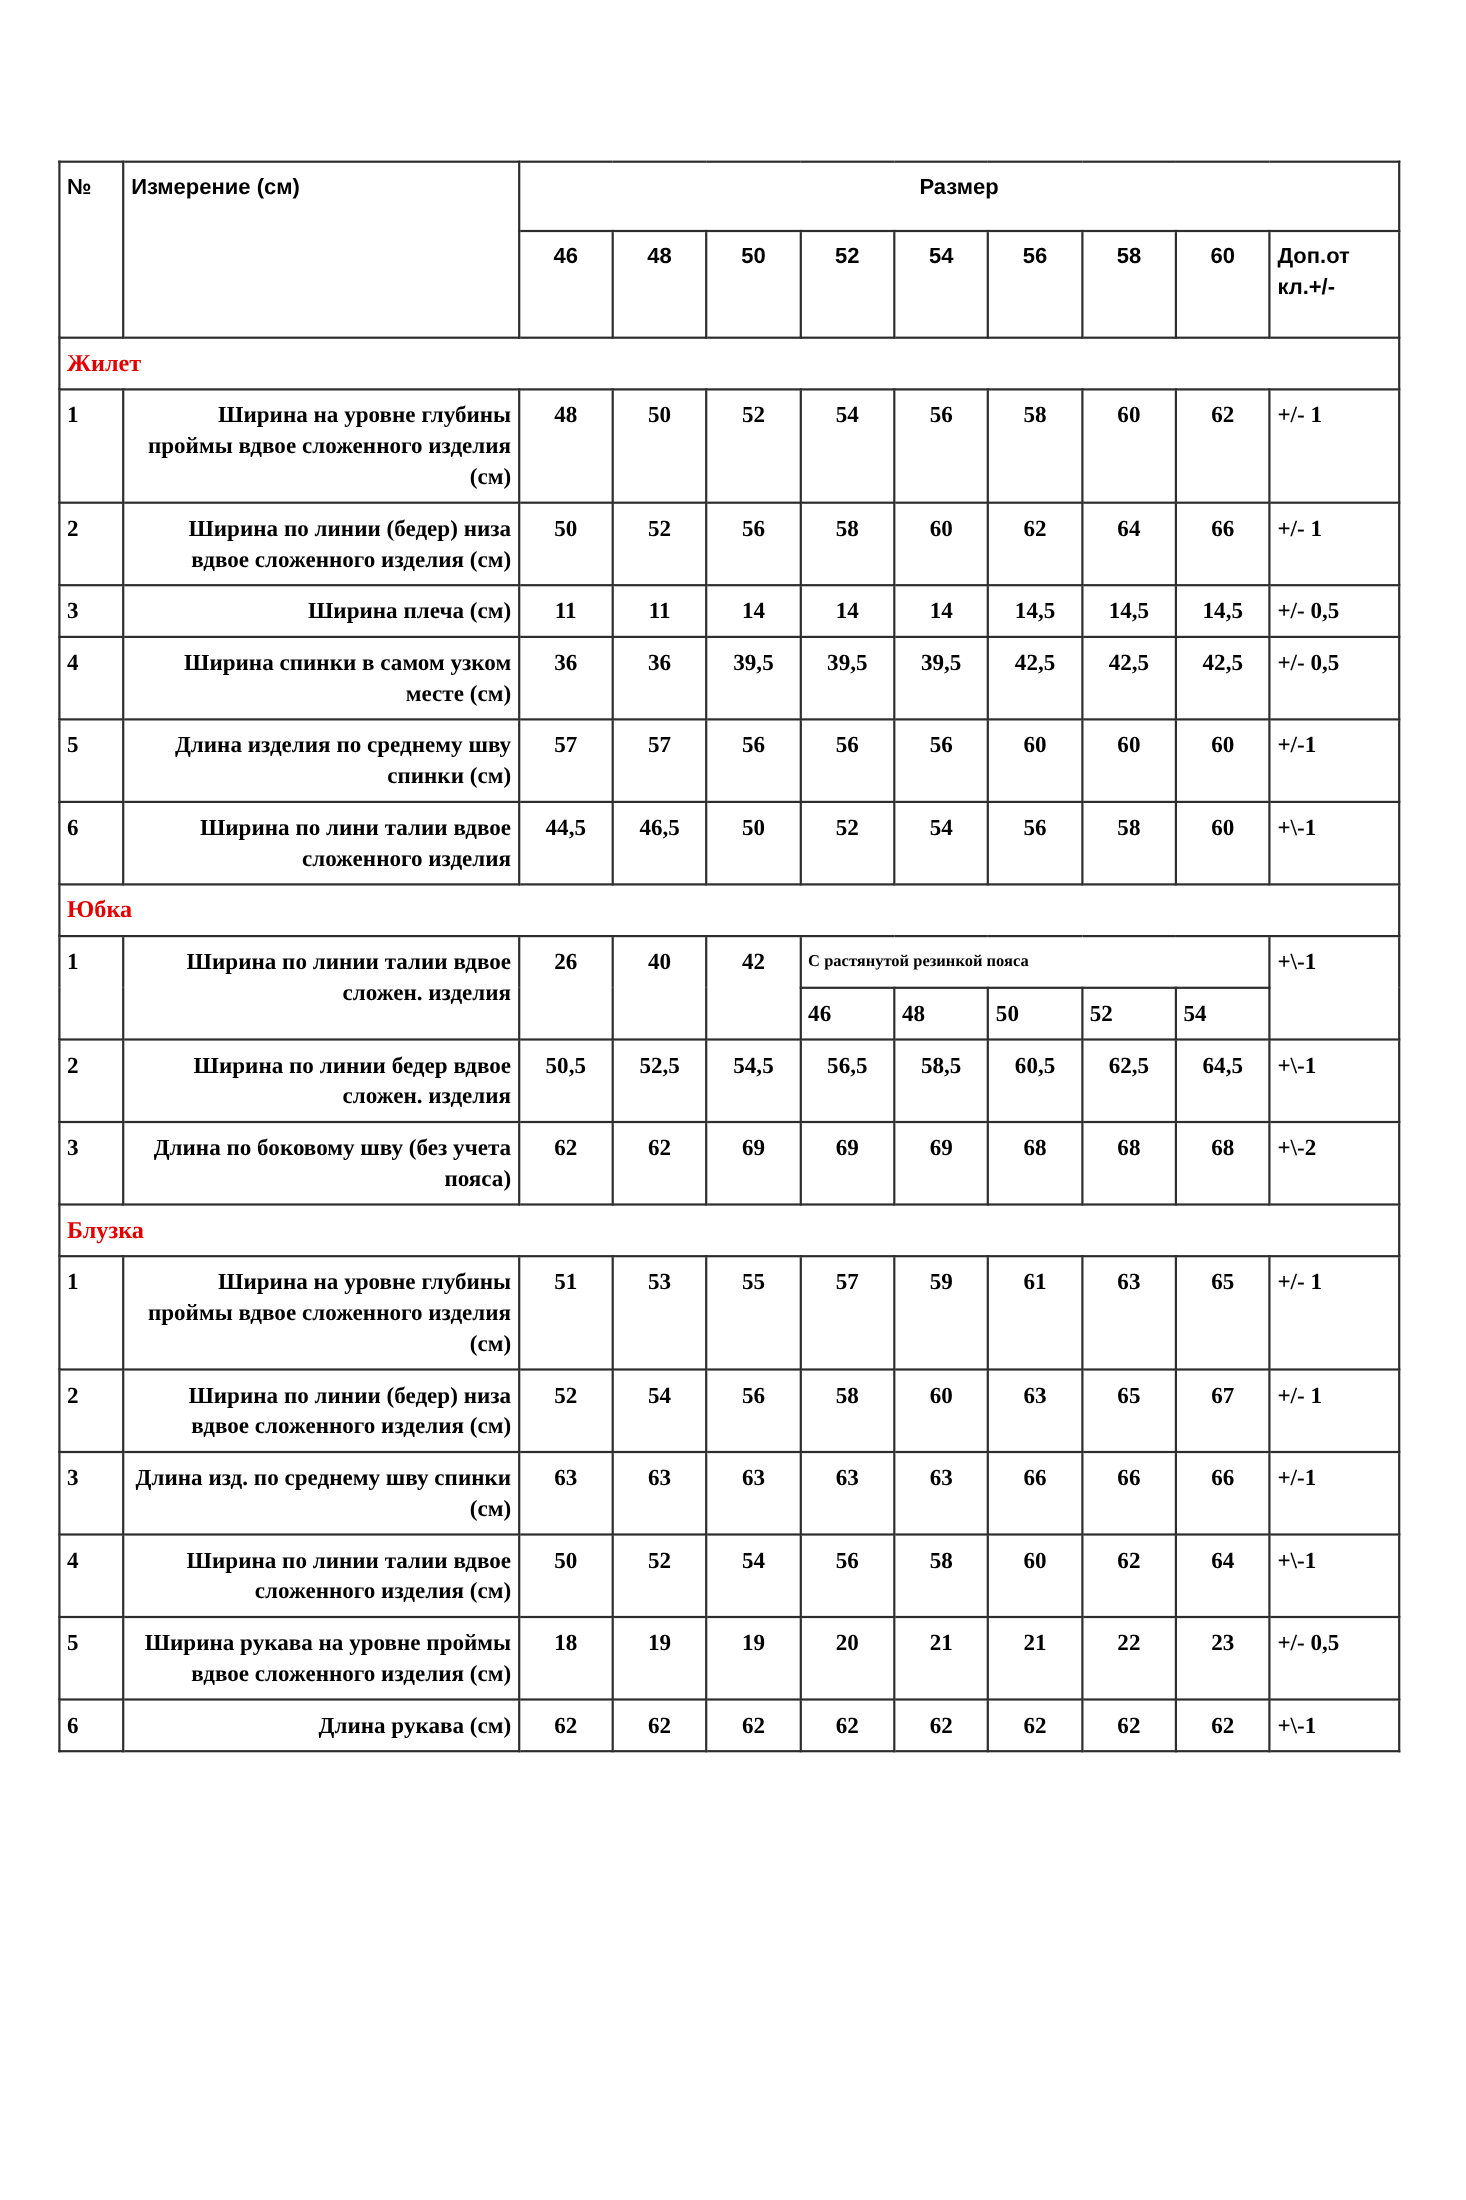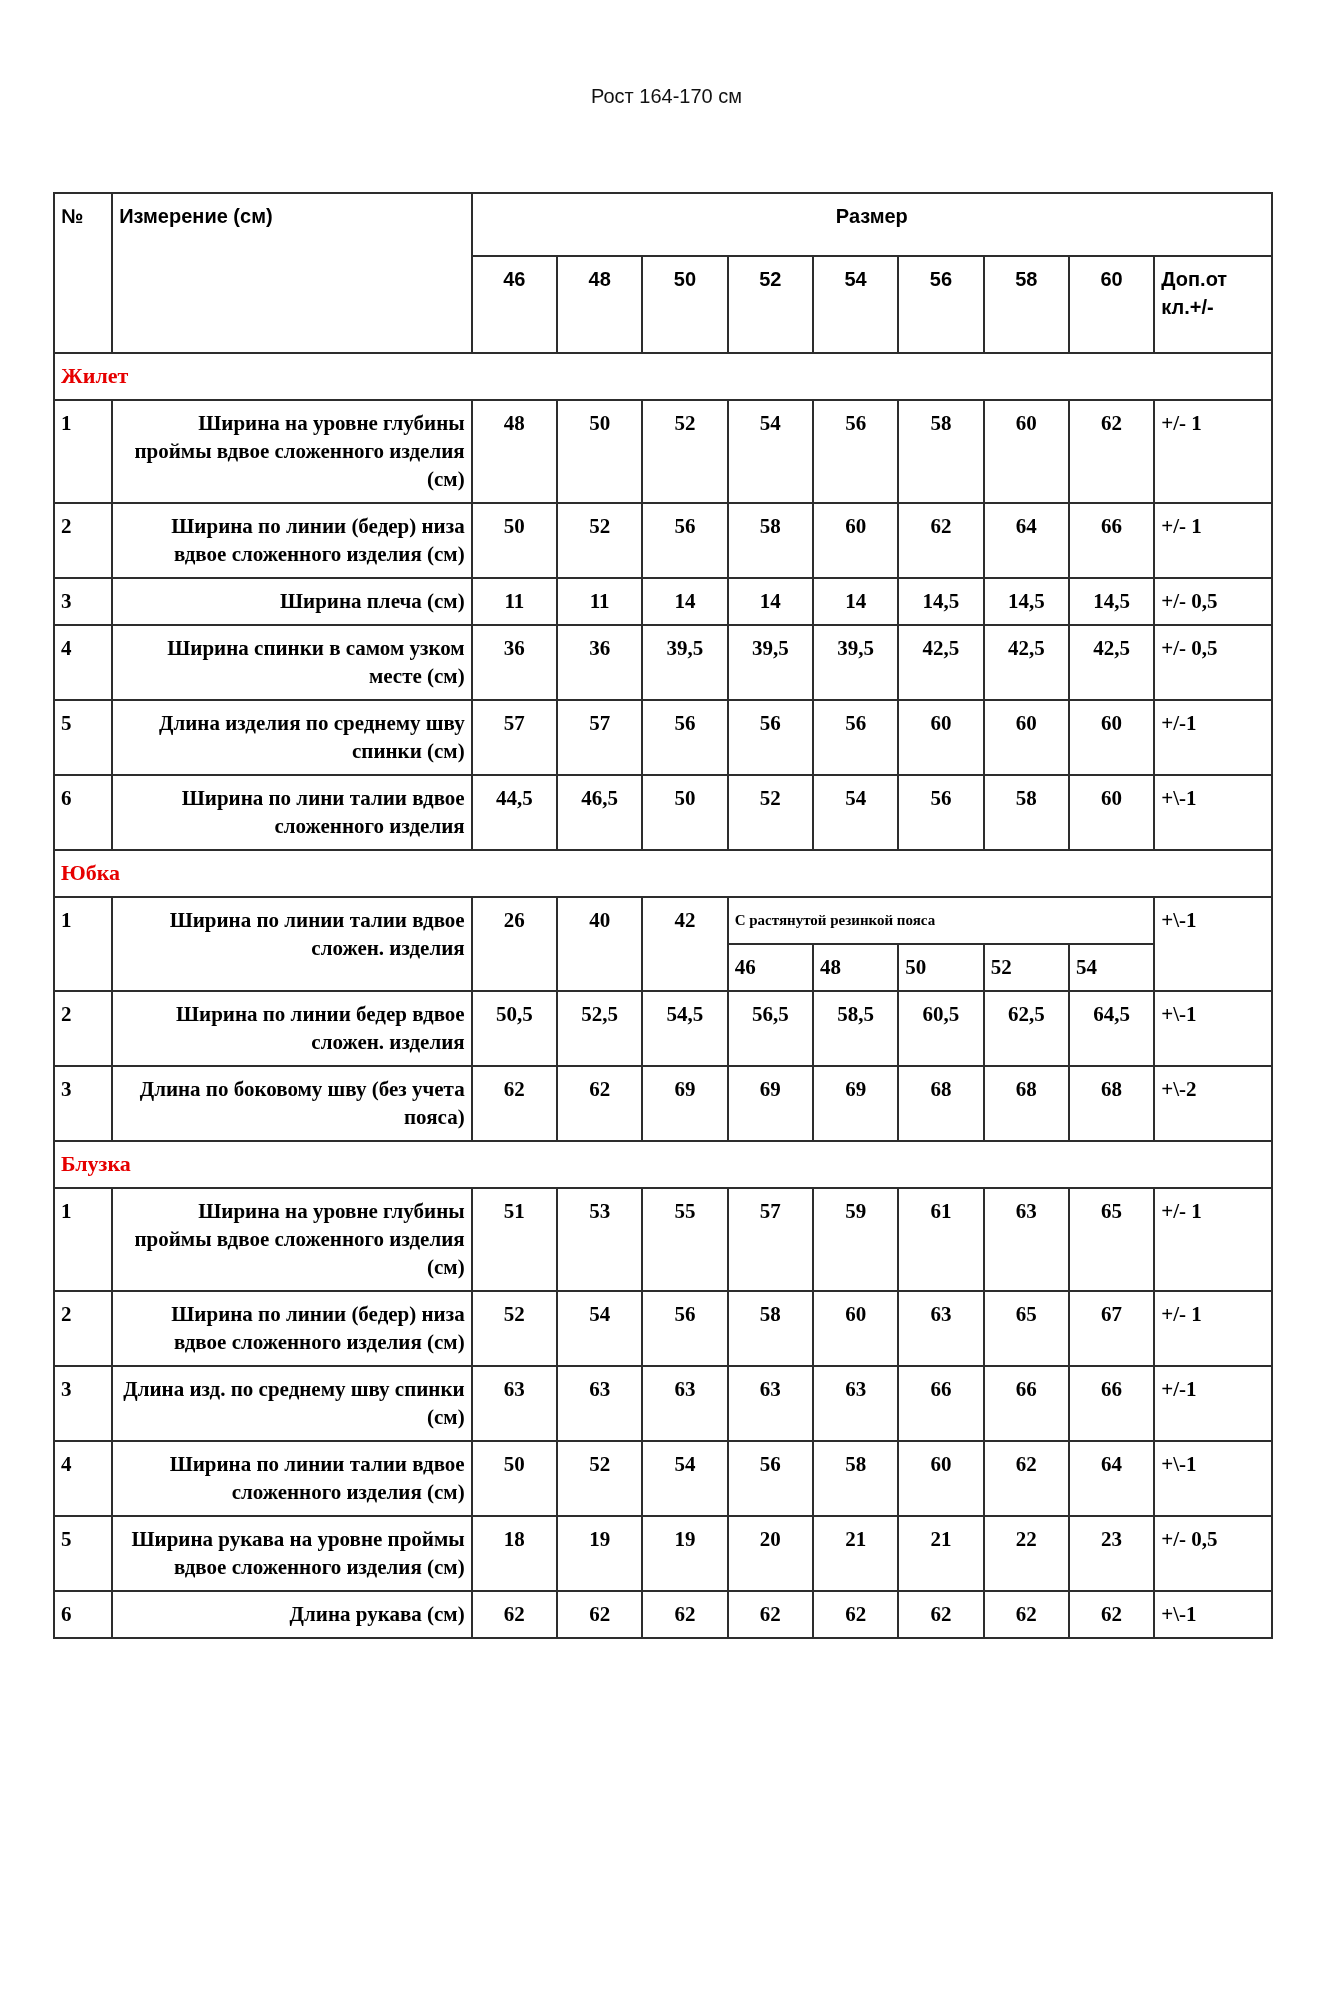--- a/index.html
+++ b/index.html
@@ -43,21 +43,20 @@
   td.lbl{font-weight:bold;font-size:21px;padding-left:12px;padding-right:10px;text-align:right;}
   td.val{font-weight:bold;font-size:21px;text-align:center;}
   td.tol{font-weight:bold;font-size:21px;text-align:left;padding-left:12px;}
   td.spec-note{font-weight:bold;font-size:15px;padding:3px 6px 3px 10px;}
   td.spec-size{font-weight:bold;font-size:21px;padding:3px 6px 3px 14px;}
 </style>
 </head>
 <body>
 
 <div class="doc-header">
-  <div class="doc-height">Рост 164-170 см</div>
 </div>
 
 <table class="meas">
   <colgroup>
     <col style="width:58px">
     <col style="width:358px">
     <col style="width:85px">
       <col style="width:85px">
       <col style="width:85px">
       <col style="width:85px">

